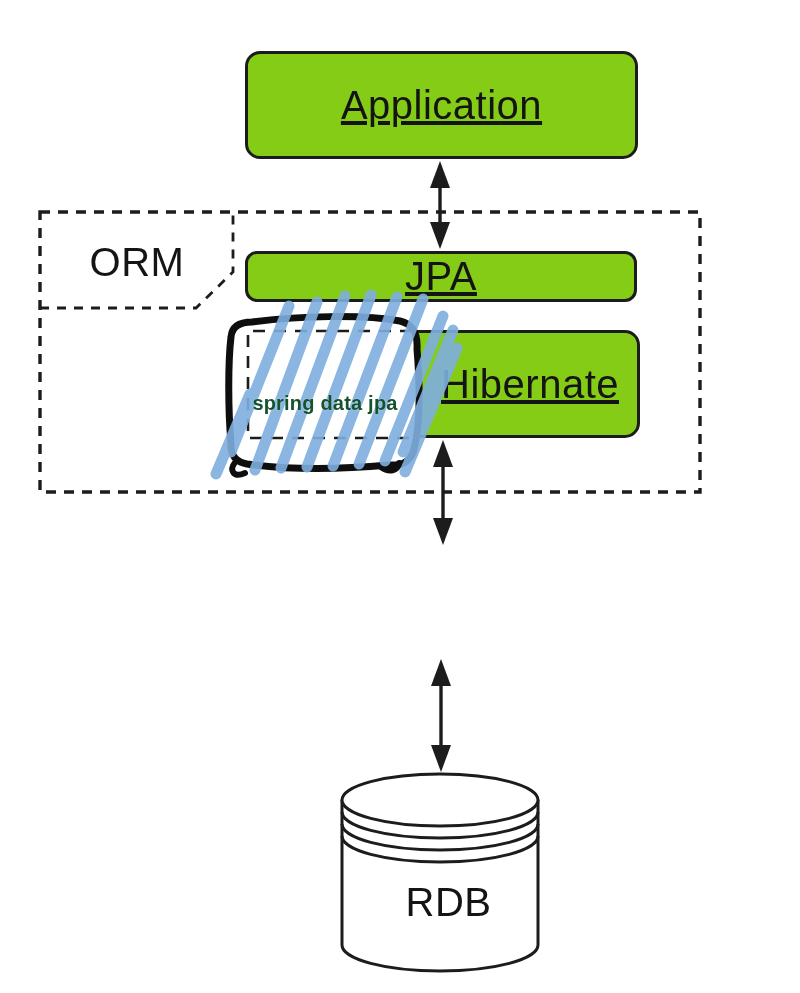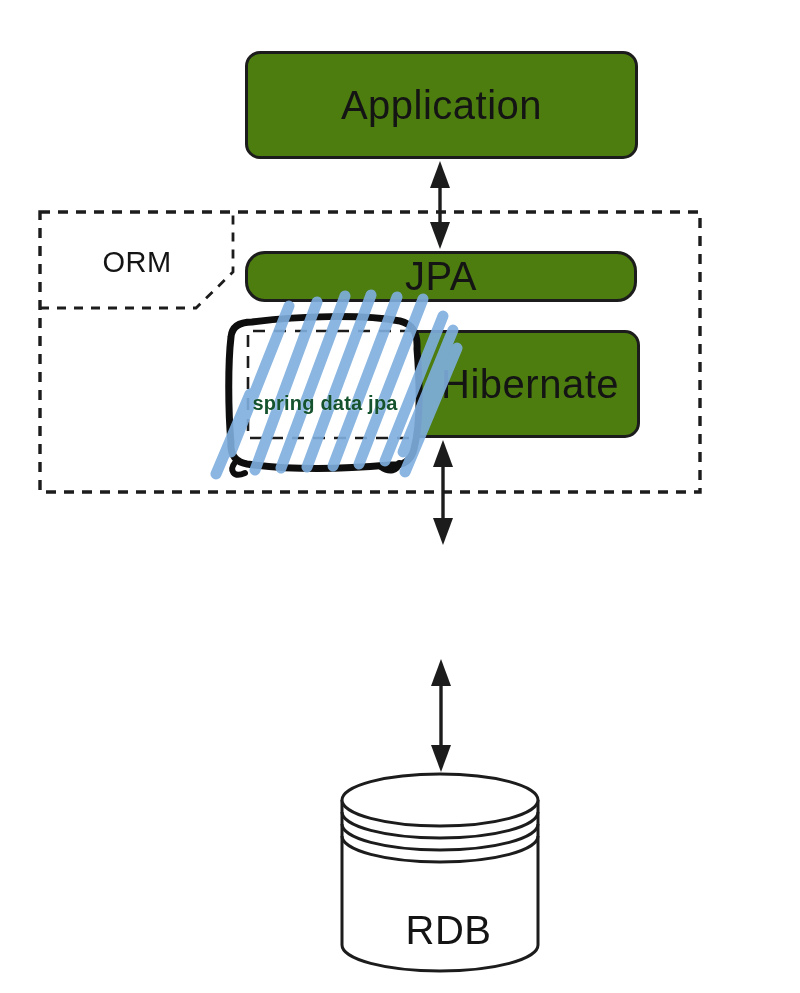--- a/index.html
+++ b/index.html
@@ -17,45 +17,46 @@
     width: 800px; height: 993px;
     pointer-events: none;
   }
   .layer.base  { z-index: 1; }
   .layer.annot { z-index: 3; }
   .node {
     position: absolute;
     box-sizing: border-box;
     border: 3px solid #1c1c1c;
     border-radius: 15px;
-    background: #4d7c0f;
+    background: #84cc16;
     display: flex;
     align-items: center;
     justify-content: center;
     font-size: 40px;
     color: #141414;
     z-index: 2;
     letter-spacing: 0.5px;
+    text-decoration: underline;
   }
   .node.app  { left: 245px; top: 51px;  width: 393px; height: 108px; }
-  .node.jpa  { left: 245px; top: 251px; width: 392px; height: 51px; border-radius: 20px; }
+  .node.jpa  { left: 245px; top: 251px; width: 392px; height: 51px; border-radius: 12px; }
   .node.hib  { left: 245px; top: 330px; width: 395px; height: 108px;
                justify-content: flex-end; padding-right: 18px; }
   .node.jdbc { left: 245px; top: 547px; width: 393px; height: 110px; }
   .float-label {
     position: absolute;
     display: flex;
     align-items: center;
     justify-content: center;
     color: #141414;
     z-index: 2;
     letter-spacing: 0.5px;
   }
-  .orm-label { left: 58px;  top: 236px; width: 158px; height: 52px; font-size: 29px; }
-  .rdb-label { left: 340px; top: 904px; width: 217px; height: 52px; font-size: 40px; }
+  .orm-label { left: 58px;  top: 236px; width: 158px; height: 52px; font-size: 40px; }
+  .rdb-label { left: 340px; top: 876px; width: 217px; height: 52px; font-size: 40px; }
   .sdj-label {
     left: 244px; top: 391px; width: 162px; height: 24px;
     font-size: 20px; font-weight: bold; color: #14532d;
     z-index: 4; letter-spacing: 0.2px;
     text-shadow: 0 0 2px rgba(255,255,255,0.45);
   }
 </style>
 </head>
 <body>
 

